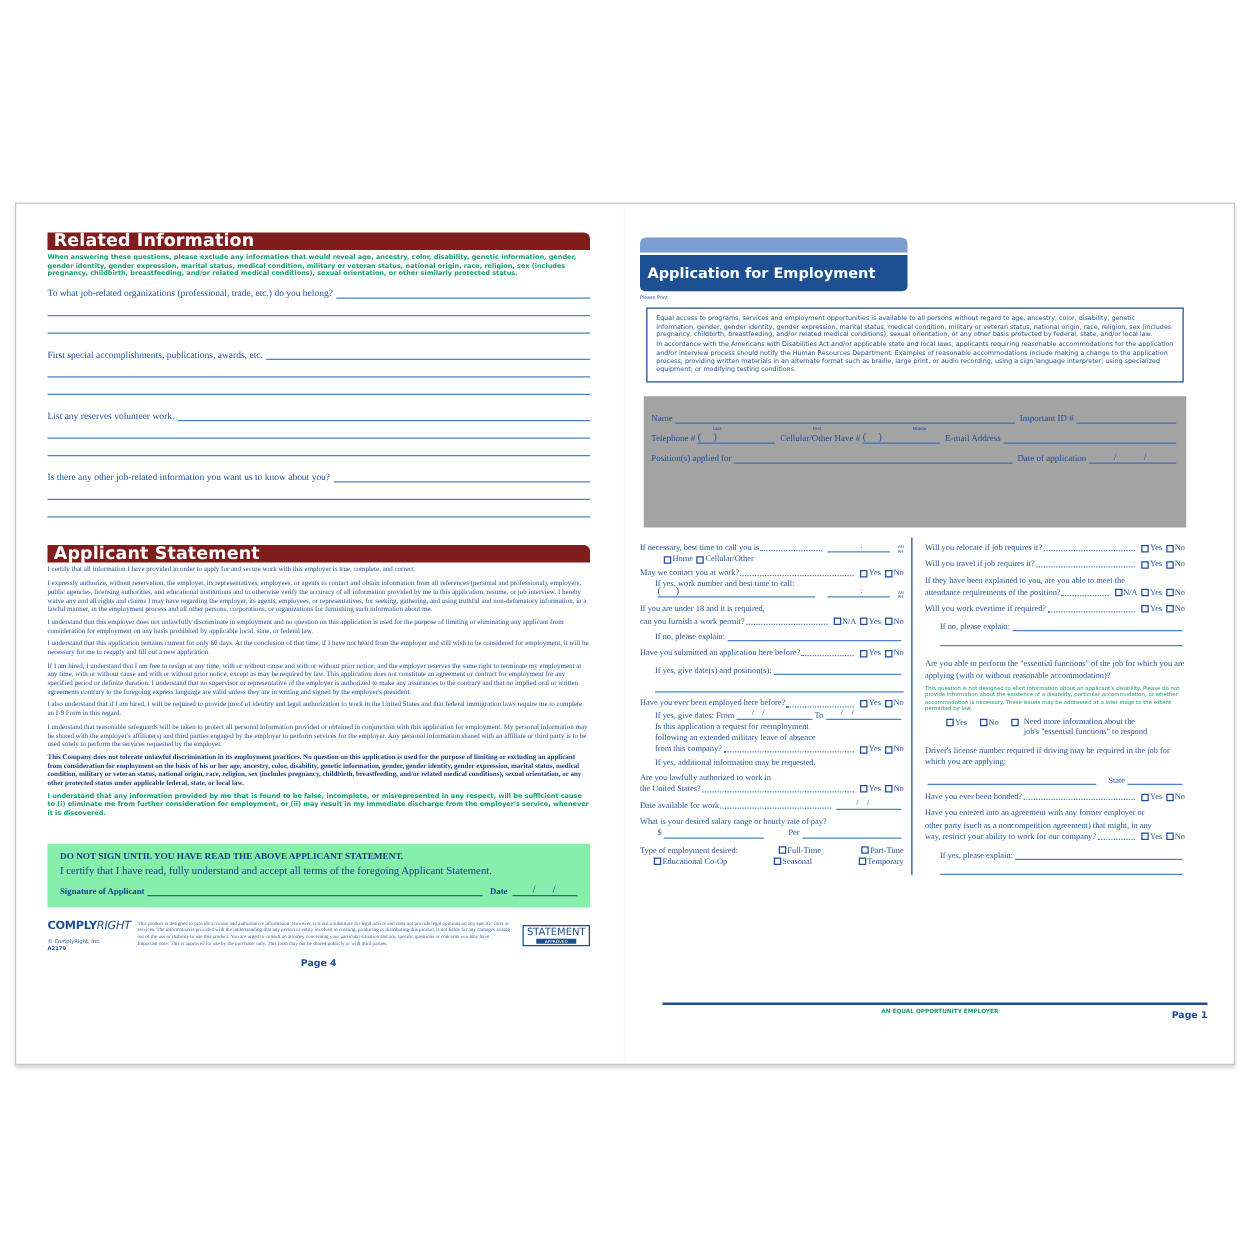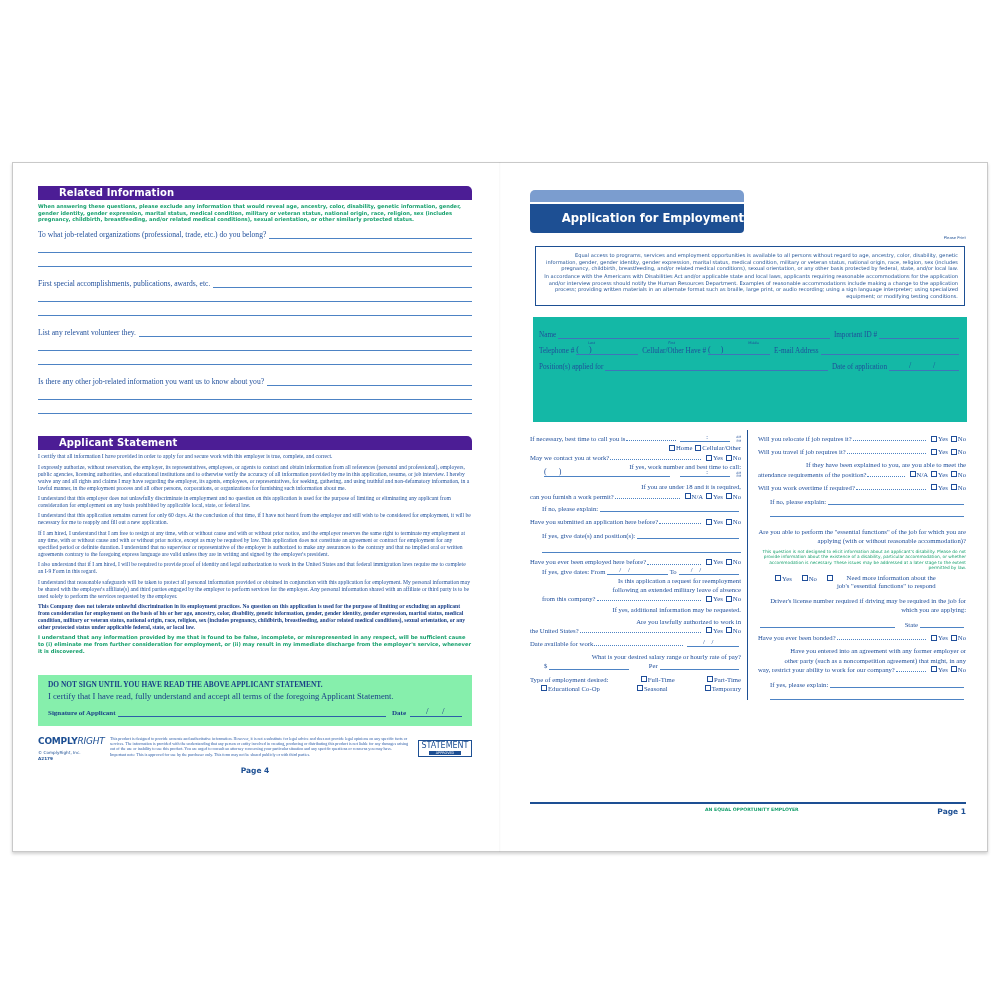--- a/index.html
+++ b/index.html
@@ -13,23 +13,23 @@
     box-shadow: 0 2px 3px rgba(0,0,0,0.18);
   }
   .fold {
     position: absolute; left: 499px; top: 162px; width: 2px; height: 690px;
     background: linear-gradient(to right, rgba(0,0,0,0.03), rgba(0,0,0,0.0));
   }
 
   
   .left { position: absolute; left: 38px; top: 186px; width: 434px; }
   .sec-head {
-    background: #4c1d95; color: #fff; height: 14px; border-radius: 0 5px 0 0;
-    font-family: "DejaVu Sans", sans-serif; font-weight: bold; font-size: 10px;
-    padding-left: 21px; line-height: 14px; letter-spacing: 0.1px;
+    background: #7f1d1d; color: #fff; height: 14px; border-radius: 0 5px 0 0;
+    font-family: "DejaVu Sans", sans-serif; font-weight: bold; font-size: 14px;
+    padding-left: 5px; line-height: 14px; letter-spacing: 0.1px;
   }
   .green-note {
     font-family: "DejaVu Sans", sans-serif; font-size: 5.2px; color: #18a06e; line-height: 6.6px;
     margin-top: 3px; font-weight: bold;
   }
   .q-line { display: flex; align-items: flex-end; font-size: 7.6px; color: #1f4e9a; margin-top: 7px; }
   .q-line .fill { flex: 1; border-bottom: 1px solid #4d83c4; margin-left: 3px; height: 7px; }
   .blank-line { border-bottom: 1px solid #4d83c4; height: 14px; }
 
   .stmt p {
@@ -55,37 +55,37 @@
   .logo .small { font-family: "DejaVu Sans", sans-serif; font-size: 4.2px; color: #1d4f93; margin-top: 4px; }
   .disclaimer { flex: 1; font-size: 4.1px; line-height: 5px; color: #2a5aa5; padding: 0 6px; }
   .attorney {
     width: 54px; height: 17px; border: 1px solid #1d4f93; margin-top: 4px; text-align: center;
     font-family: "DejaVu Sans", sans-serif; font-size: 8px; color: #1d4f93; line-height: 10px; position: relative;
   }
   .attorney small { display: block; background: #1d4f93; color: #fff; font-size: 3.4px; line-height: 4px; margin: 0 10px; }
   .pagenum { font-family: "DejaVu Sans", sans-serif; font-weight: bold; font-size: 7.5px; color: #1d4f93; }
 
   
-  .right { position: absolute; left: 530px; top: 190px; width: 436px; text-align: right; }
+  .right { position: absolute; left: 512px; top: 190px; width: 436px; }
   .title-block { width: 214px; }
   .title-top { height: 12px; background: #7b9dcf; border-radius: 5px 5px 0 0; }
   .title-main {
     height: 29px; background: #1d4f93; margin-top: 2px; border-radius: 0 0 4px 4px;
     color: #fff; font-family: "DejaVu Sans", sans-serif; font-weight: bold; font-size: 11.6px;
     line-height: 29px; padding-left: 6px;
   }
   .please-print { font-family: "DejaVu Sans", sans-serif; font-size: 3.8px; color: #1d4f93; margin-top: 2px; }
   .eeo-box {
     border: 1.2px solid #1d4f93; margin: 6px 0 0 5px; width: 430px; padding: 5px 6px 6px 7px;
     font-family: "DejaVu Sans", sans-serif; font-size: 5.1px; line-height: 6.5px; color: #1d4f93;
   }
   .eeo-box p + p { margin-top: 1.5px; }
 
   .teal {
-    background: #14b8a6; width: 434px; margin: 11px 0 0 3px; padding: 6px 8px 4px 6px; height: 105px;
+    background: #a3a3a3; width: 434px; margin: 11px 0 0 3px; padding: 6px 8px 4px 6px; height: 105px;
   }
   .trow { display: flex; align-items: flex-end; font-size: 7.2px; color: #1f4e9a; height: 16px; position: relative; }
   .trow .fill { flex: 1; border-bottom: 1px solid #3f74b9; height: 6px; margin: 0 4px 0 2px; position: relative; }
   .trow .fill.fixed { flex: none; }
   .sub { position: absolute; top: 8px; font-size: 3.3px; color: #1f4e9a; font-family: "DejaVu Sans", sans-serif; }
   .trow .paren { font-size: 8px; }
   .trow b { font-weight: bold; }
   .trow .ex { font-family: "DejaVu Sans", sans-serif; font-size: 4.4px; }
 
   .cols { display: flex; margin-top: 8px; }
@@ -126,21 +126,21 @@
   <div class="blank-line"></div>
 
   <div class="q-line" style="margin-top:12px">
     <span>First special accomplishments, publications, awards, etc.</span>
       <span class="fill"></span>
   </div>
   <div class="blank-line"></div>
   <div class="blank-line"></div>
 
   <div class="q-line" style="margin-top:12px">
-    <span>List any relevant volunteer they.</span>
+    <span>List any reserves volunteer work.</span>
       <span class="fill"></span>
   </div>
   <div class="blank-line"></div>
   <div class="blank-line"></div>
 
   <div class="q-line" style="margin-top:12px">
     <span>Is there any other job-related information you want us to know about you?</span>
       <span class="fill"></span>
   </div>
   <div class="blank-line"></div>

